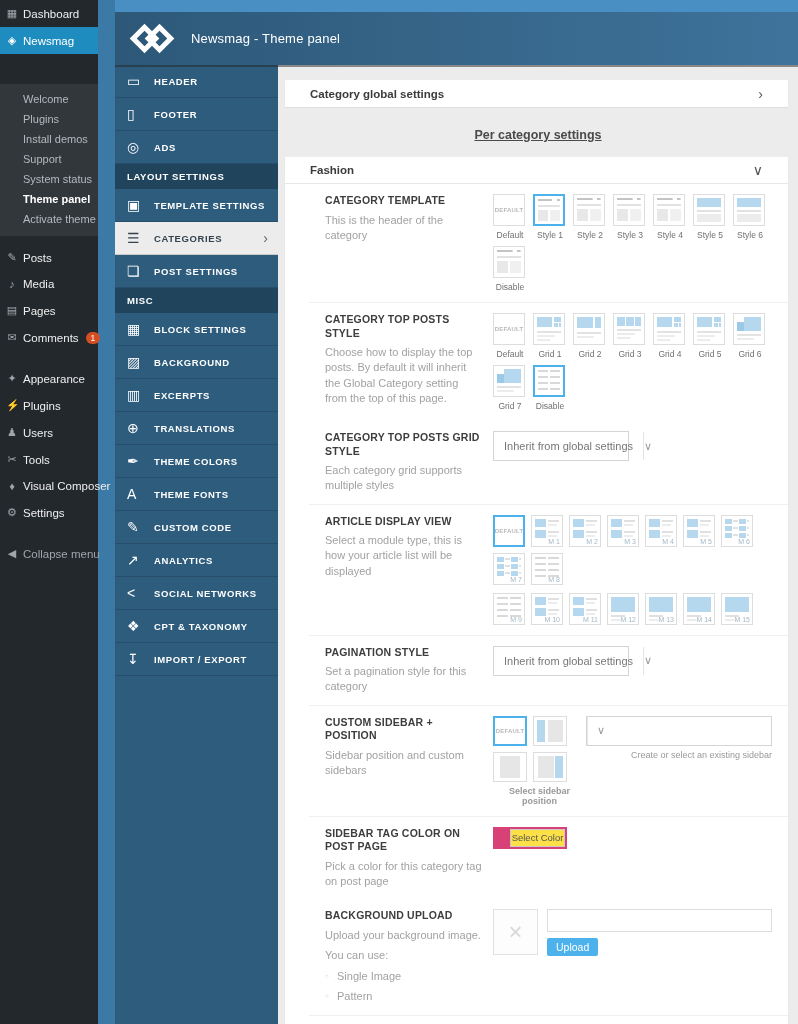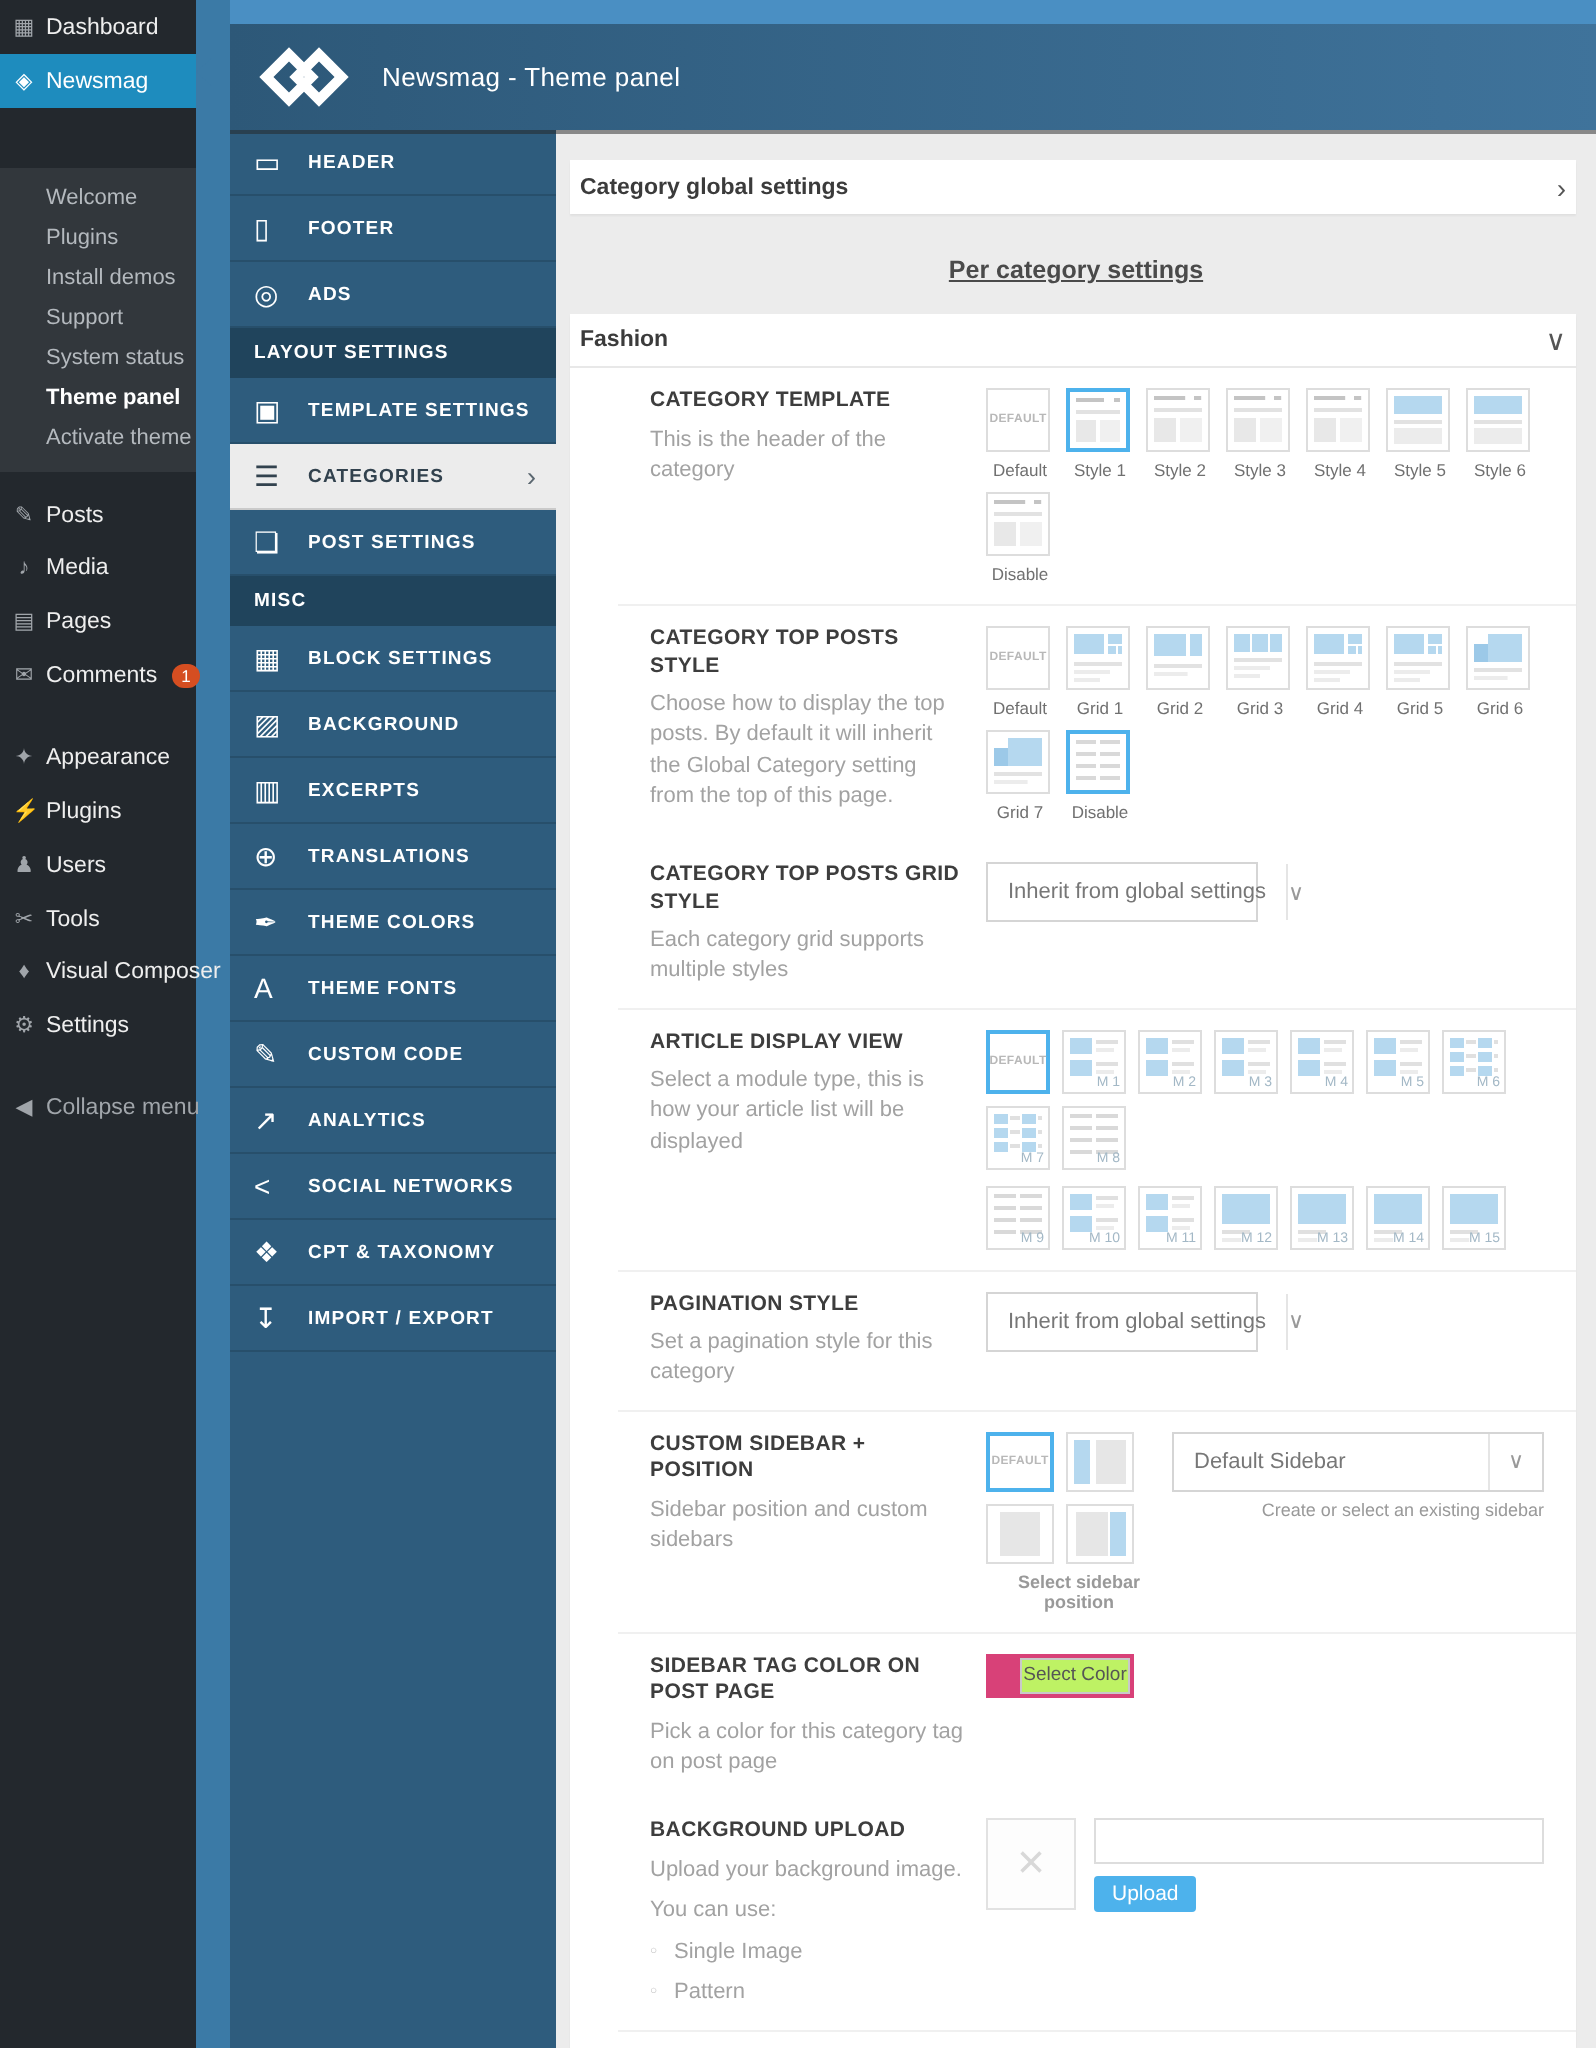--- a/index.html
+++ b/index.html
@@ -40,21 +40,21 @@
   .ts-item .ticon { width:27px; font-size:14px; flex-shrink:0; }
   .ts-item .tlabel { font-size:9.5px; font-weight:bold; letter-spacing:.6px; white-space:nowrap; }
   .ts-item .tchev { margin-left:auto; font-size:14px; color:#5b6770; }
   .ts-item.t-section { height:25px; background:#20445c; border-bottom:none; }
   .ts-item.active { background:#ececec; color:#32424e; }
   .ts-item.active .ticon { color:#32424e; }
 
   
   #content { position:absolute; left:278px; top:65px; right:0; bottom:0; background:#ececec; overflow:hidden; z-index:3; }
   .card { background:#fff; margin:0 10px 0 7px; box-shadow:0 1px 1px rgba(0,0,0,.05); }
-  .bar { height:27px; display:flex; align-items:center; padding:0 5px; }
+  .bar { height:27px; display:flex; align-items:center; padding:0 25px; }
   .bar .bar-title { font-size:11.5px; font-weight:bold; color:#3b3b3b; }
   .bar .bar-chev { margin-left:auto; color:#555; font-size:14px; }
   #global-card { margin-top:15px; cursor:pointer; }
   #per-cat { text-align:center; margin:21px 0 15px; font-size:12.5px; font-weight:bold; color:#4a4a4a; text-decoration:underline; cursor:pointer; }
   #fashion-bar { border-bottom:1px solid #e8e8e8; cursor:pointer; }
   #settings-panel { margin:0 10px 14px 7px; background:#fff; box-shadow:0 1px 1px rgba(0,0,0,.05); padding-bottom:4px; }
 
   .row { display:flex; padding:10px 16px;margin-left:24px; }
   .row.bt { border-top:1px solid #f0f0f0; }
   .rl { width:158px; flex-shrink:0; margin-right:10px; }
@@ -153,21 +153,21 @@
   .dd .dchev { width:27px; border-left:1px solid #e5e5e5; display:flex; align-items:center; justify-content:center; color:#999; font-size:11px; }
   .dd-small { width:136px; }
   .dd-small .dtxt { flex:1; }
   .dd-wide { width:186px; }
   .dd-wide .dtxt { flex:1; }
 
   .caption { font-size:9px; color:#999; margin-top:4px; }
 
   
   .color-sel { width:74px; height:22px; position:relative; cursor:pointer; }
-  .color-sel .cbtn { position:absolute; right:2px; top:2px; bottom:2px; width:55px; background:#bef264; border:1px solid #c9c9c9; font-size:9.5px; color:#555; display:flex; align-items:center; justify-content:center; white-space:nowrap; }
+  .color-sel .cbtn { position:absolute; right:2px; top:2px; bottom:2px; width:55px; background:#fde047; border:1px solid #c9c9c9; font-size:9.5px; color:#555; display:flex; align-items:center; justify-content:center; white-space:nowrap; }
 
   
   .upload-wrap { display:flex; gap:9px; }
   .prev-box { width:45px; height:46px; border:1px solid #e2e2e2; background:#fdfdfd; display:flex; align-items:center; justify-content:center; color:#d8d8d8; font-size:24px; }
   .up-col { flex:1; }
   .up-input { width:100%; height:23px; border:1px solid #ddd; background:#fff; font-size:11px; padding:0 6px; color:#555; }
   .btn-upload { display:inline-block; margin-top:6px; background:#4db2ec; color:#fff; font-size:10.5px; padding:3px 9px; border-radius:2px; border:none; cursor:pointer; }
 
   
   .opt-list { width:190px; border:1px solid #e2e2e2; border-bottom:none; }
@@ -724,21 +724,20 @@
     <div class="thumb">
       <div class="pat pat-sb-right"></div>
 
     </div>
   </div>
             </div>
           <div class="caption" style="text-align:center;font-weight:bold;">Select sidebar position</div>
         </div>
         <div class="sb-dd-col">
           <div class="dd dd-wide">
-            <span class="dtxt">Default Sidebar</span>
             <span class="dchev">∨</span>
           </div>
           <div class="caption">Create or select an existing sidebar</div>
         </div>
       </div>
     </div>
 
     <div class="row bt">
       <div class="rl">
         <h4>SIDEBAR TAG COLOR ON POST PAGE</h4>

